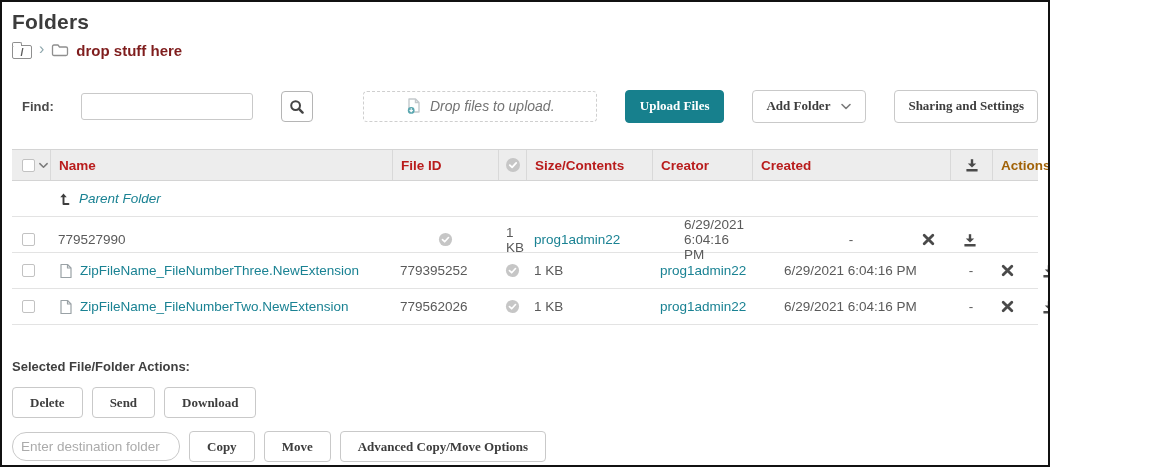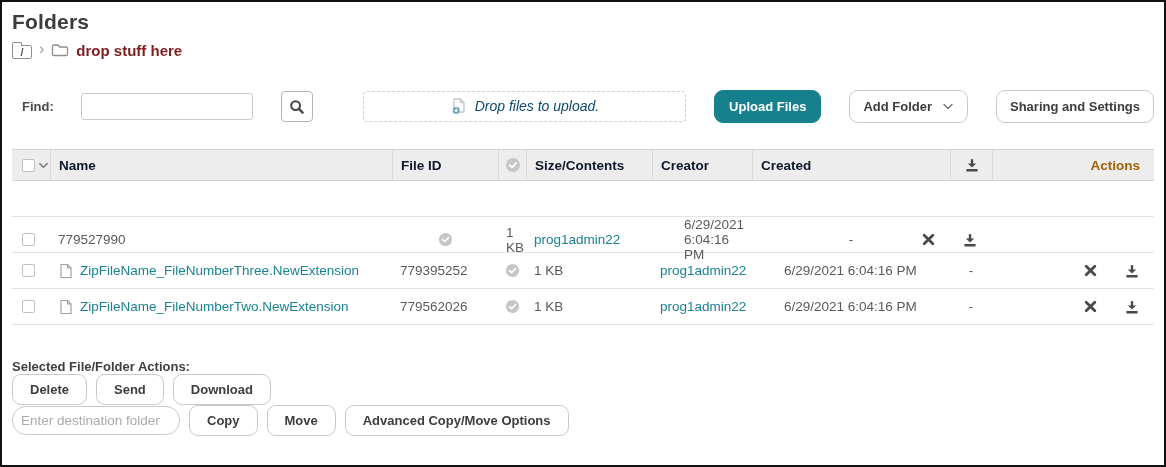--- a/index.html
+++ b/index.html
@@ -1,19 +1,19 @@
 <!DOCTYPE html>
 <html><head>
 <meta charset="utf-8">
 <style>
   * { margin:0; padding:0; box-sizing:border-box; }
   html,body { background:#fff; }
   body { font-family:"Liberation Sans", sans-serif; color:#3d3d3d; }
   .page {
-    width:1166px; height:467px;
+    width:1050px; height:467px;
     border:2px solid #111;
     background:#fff;
     overflow:hidden;
     position:relative;
   }
   
   .page-title {
     font-size:21px; font-weight:600; color:#3c3c3c;
     margin:8px 0 0 10px; letter-spacing:.2px;
   }
@@ -46,44 +46,44 @@
   }
   .search-btn {
     width:32px; height:31px; margin-left:8px;
     background:#fff; border:1px solid #b5b5b5; border-radius:4px;
     display:inline-flex; align-items:center; justify-content:center; cursor:pointer;
   }
   .dropzone {
     flex:1; height:31px; margin:0 8px 0 30px;
     border:1px dashed #cfcfcf; border-radius:4px;
     display:flex; align-items:center; justify-content:center; gap:7px;
-    color:#0c4a6e; font-style:italic; font-size:14px; background:#fff;
+    color:#737373; font-style:italic; font-size:14px; background:#fff;
   }
   .btn {
-    height:33px; border-radius:9px; font-family:Liberation Sans, sans-serif;
+    height:33px; border-radius:4px; font-family:Liberation Serif, serif;
     font-size:13px; font-weight:700; cursor:pointer; white-space:nowrap;
   }
   .btn-teal { background:#17808d; border:1px solid #17808d; color:#fff; padding:0 14px; }
   .btn-white { background:#fff; border:1px solid #c9c9c9; color:#3d3d3d; padding:0 13px; }
   .toolbar .btn + .btn { margin-left:8px; }
   .addfolder { display:inline-flex; align-items:center; gap:10px; }
   
   .grid-cols {
     display:grid;
     grid-template-columns:38px 342px 106px 28px 126px 100px 198px 42px 1fr;
   }
   .tbl { margin:26px 10px 0 10px; font-size:13.5px; }
   .tbl-head {
     background:#ededed; height:32px;
     border-top:1px solid #d4d4d4; border-bottom:1px solid #d4d4d4;
   }
   .tbl-head > div {
     display:flex; align-items:center; height:100%;
     border-left:1px solid #d9d9d9; padding-left:8px;
-    color:#0f172a; font-weight:700;
+    color:#b91c1c; font-weight:700;
   }
   .tbl-head > div:first-child { border-left:none; padding-left:10px; gap:3px; }
   .tbl-head .c-center { justify-content:center; padding-left:0; }
   .tbl-head .c-actions { justify-content:flex-end; padding-right:14px; color:#a16207; }
   .chk {
     width:13px; height:13px; border:1px solid #c2c2c2; border-radius:2px;
     background:#fff; display:inline-block; cursor:pointer;
   }
   .row { height:36px; border-bottom:1px solid #e3e3e3; }
   .row > div { display:flex; align-items:center; padding-left:8px; color:#5a5a5a; }
@@ -92,21 +92,21 @@
   .row .c-actions { justify-content:flex-end; padding-right:14px; gap:26px; }
   .file-link { color:#1a8293; text-decoration:none; cursor:pointer; margin-left:7px; }
   .creator-link { color:#1a8293; text-decoration:none; cursor:pointer; }
   .created-cell { color:#6e6e79;margin-left:24px; }
   .parent-row .parent-link {
     color:#1a8293; font-style:italic; margin-left:8px; text-decoration:none; cursor:pointer;
   }
   
   .sel-actions { margin:34px 0 0 10px; }
   .sel-label { font-size:13px; font-weight:700; color:#3f3f3f; }
-  .btn-row { display:flex; align-items:center; gap:9px; }
+  .btn-row { display:flex; align-items:center; margin-top:13px; gap:9px; }
   .btn-sm { height:31px; padding:0 17px; }
   .dest-input {
     width:168px; height:29px; border:1px solid #c9c9c9; border-radius:14px;
     font-family:inherit; font-size:13.5px; padding:0 8px; color:#444; outline:none;
   }
   .dest-input::placeholder { color:#ababab; }
   svg { display:block; }
 </style>
 </head>
 <body>
@@ -225,20 +225,28 @@
             <svg width="16" height="16" viewBox="0 0 16 16">
               <use href="#i-download"></use>
             </svg>
           </span>
       </div>
       <div class="c-actions">Actions</div>
     </div>
 
     <div class="row parent-row grid-cols">
       <div></div>
+      <div>
+        <span class="icon">
+            <svg width="13" height="15" viewBox="0 0 13 15">
+              <use href="#i-parentup"></use>
+            </svg>
+          </span>
+        <a class="parent-link">Parent Folder</a>
+      </div>
       <div></div>
         <div></div>
         <div></div>
         <div></div>
         <div></div>
         <div></div>
         <div></div>
     </div>
 
     <div class="row grid-cols">

